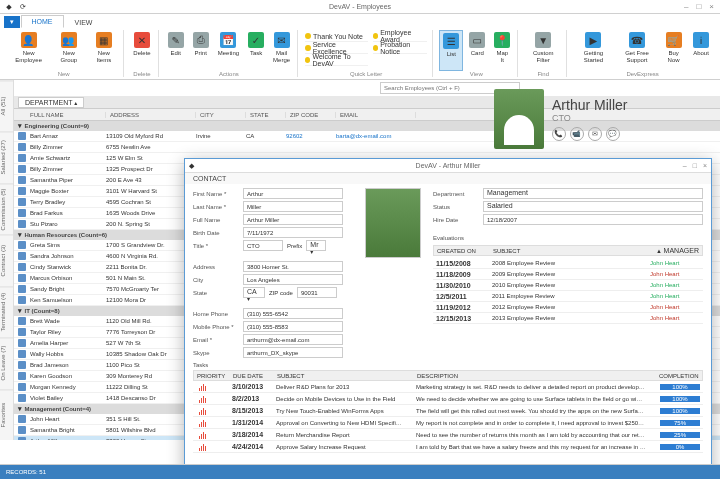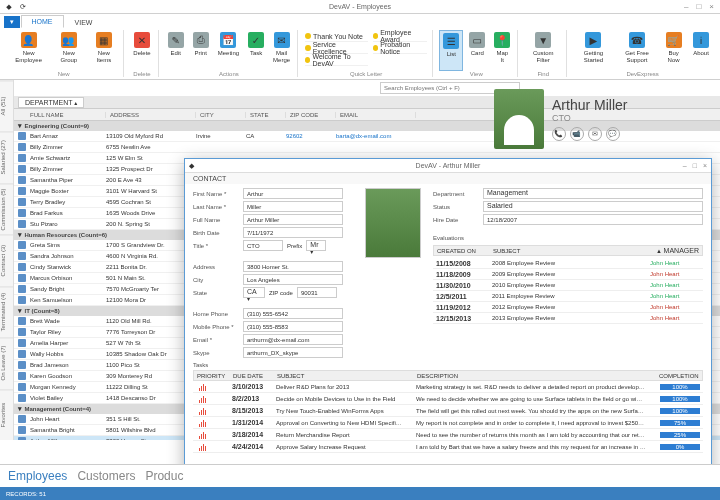--- a/index.html
+++ b/index.html
@@ -748,19 +748,14 @@
           <div style="flex:1">I am told by Bart that we have a salary freeze and this my request for an increase in …</div>
           <div style="width:46px">
             <div class="cmp">0%</div>
           </div>
         </div>
       </div>
   </div>
 </div>
 
 <div class="footer">
-  <div class="ftabs">
-    <span class="a">Employees</span>
-    <span>Customers</span>
-    <span>Produc</span>
-  </div>
   <div class="status">RECORDS: 51</div>
 </div>
 
 </body></html>

